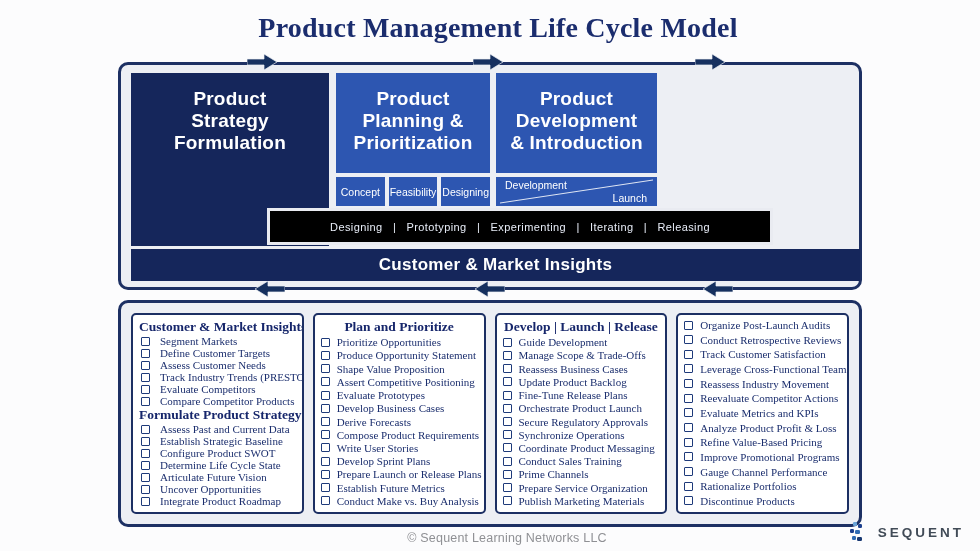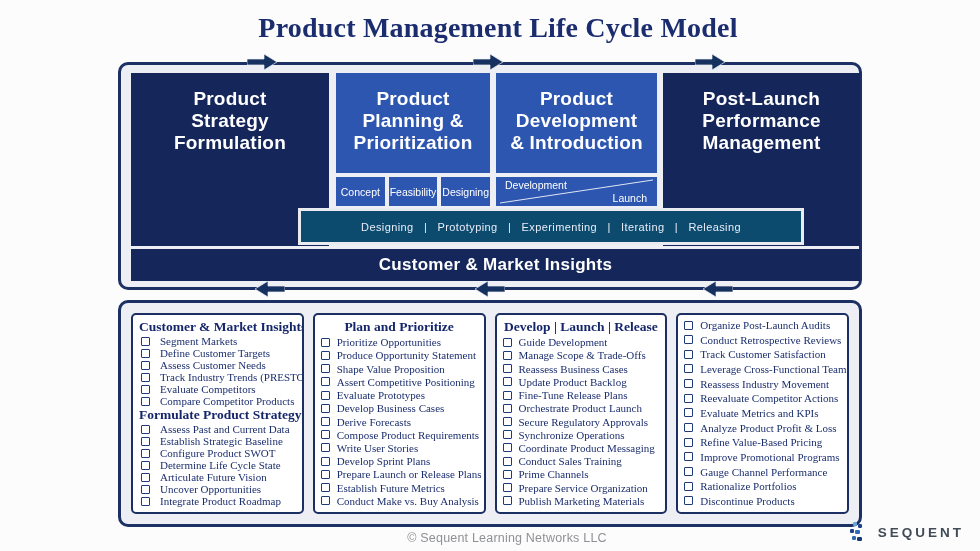--- a/index.html
+++ b/index.html
@@ -30,23 +30,23 @@
                display:flex;column-gap:4px;}
   .concept-cell{flex:1;background:#2d56b1;color:#fff;font-size:10.5px;
                 display:flex;align-items:center;justify-content:center;}
   .devlaunch{position:absolute;left:375px;top:112px;width:161px;height:29px;
              background:#2d56b1;color:#fff;font-size:10.5px;}
   .devlaunch .dl-top{position:absolute;left:9px;top:2px;}
   .devlaunch .dl-bottom{position:absolute;right:10px;bottom:2px;}
   .devlaunch svg{position:absolute;inset:0;}
 
   .agile-band{position:absolute;left:146px;top:143px;width:506px;height:37px;
-              box-sizing:border-box;border:3px solid #e9ebf1;background:#0c4a6e;
+              box-sizing:border-box;border:3px solid #e9ebf1;background:#000000;
               color:#e8edf8;font-size:11px;display:flex;align-items:center;
-              justify-content:center;white-space:pre;z-index:3;letter-spacing:.4px;margin-left:31px;}
+              justify-content:center;white-space:pre;z-index:3;letter-spacing:.4px;}
 
   .insights-bar{position:absolute;left:10px;top:184px;width:729px;height:32px;
                 background:#15265b;color:#fff;font-weight:bold;font-size:17px;
                 display:flex;align-items:center;justify-content:center;letter-spacing:.3px;}
 
   .flow-arrow{position:absolute;width:30px;height:16px;z-index:5;}
 
   
   .bottom-frame{position:absolute;left:118px;top:300px;width:744px;height:227px;
                 box-sizing:border-box;border:3px solid #1d3063;border-radius:10px;
@@ -82,23 +82,20 @@
   <div class="top-frame">
     <div class="phase dark p1">Product
 Strategy
 Formulation</div>
     <div class="phase mid p2">Product
 Planning &amp;
 Prioritization</div>
     <div class="phase mid p3">Product
 Development
 &amp; Introduction</div>
-    <div class="phase dark p4">Post-Launch
-Performance
-Management</div>
 
     <div class="concept-row">
       <div class="concept-cell">Concept</div>
       <div class="concept-cell">Feasibility</div>
       <div class="concept-cell">Designing</div>
     </div>
 
     <div class="devlaunch">
       <svg viewBox="0 0 161 29">
         <line x1="4" y1="26" x2="157" y2="3" stroke="#ffffff" stroke-opacity="0.85" stroke-width="1"></line>

